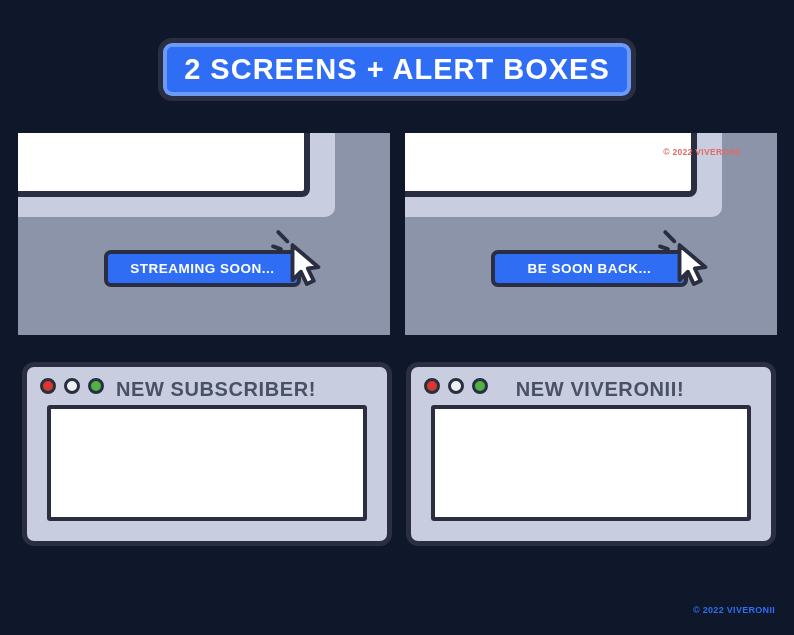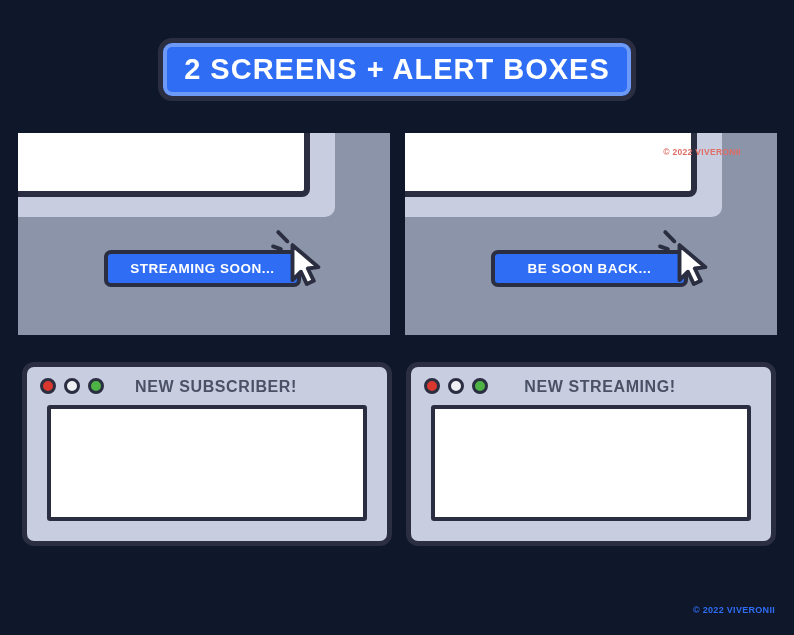--- a/index.html
+++ b/index.html
@@ -114,21 +114,21 @@
   }
   .dot.d-red   { background: var(--traffic-red, #d9382f); }
   .dot.d-white { background: var(--traffic-white, #eef0f4); }
   .dot.d-green { background: var(--traffic-green, #4db344); }
 
   .alert-title {
     position: absolute;
     left: 18px; right: 0; top: 11px;
     text-align: center;
     font-weight: bold;
-    font-size: 16px;
+    font-size: 20px;
     letter-spacing: .6px;
     color: var(--title-gray, #4a5166);
     white-space: nowrap;
   }
   .alert-content {
     position: absolute;
     left: 20px; right: 20px; top: 38px; bottom: 20px;
     background: #ffffff;
     border: 4px solid var(--outline, #2a2e40);
     border-radius: 3px;
@@ -186,19 +186,19 @@
     <div class="alert-title">NEW SUBSCRIBER!</div>
     <div class="alert-content"></div>
   </div>
 
   <div class="alert a-right">
     <div class="traffic">
       <span class="dot d-red"></span>
       <span class="dot d-white"></span>
       <span class="dot d-green"></span>
     </div>
-    <div class="alert-title">NEW STREAMING!</div>
+    <div class="alert-title">NEW VIVERONII!</div>
     <div class="alert-content"></div>
   </div>
 
   <div class="footer">© 2022 VIVERONII</div>
 
 </div>
 
 </body></html>

